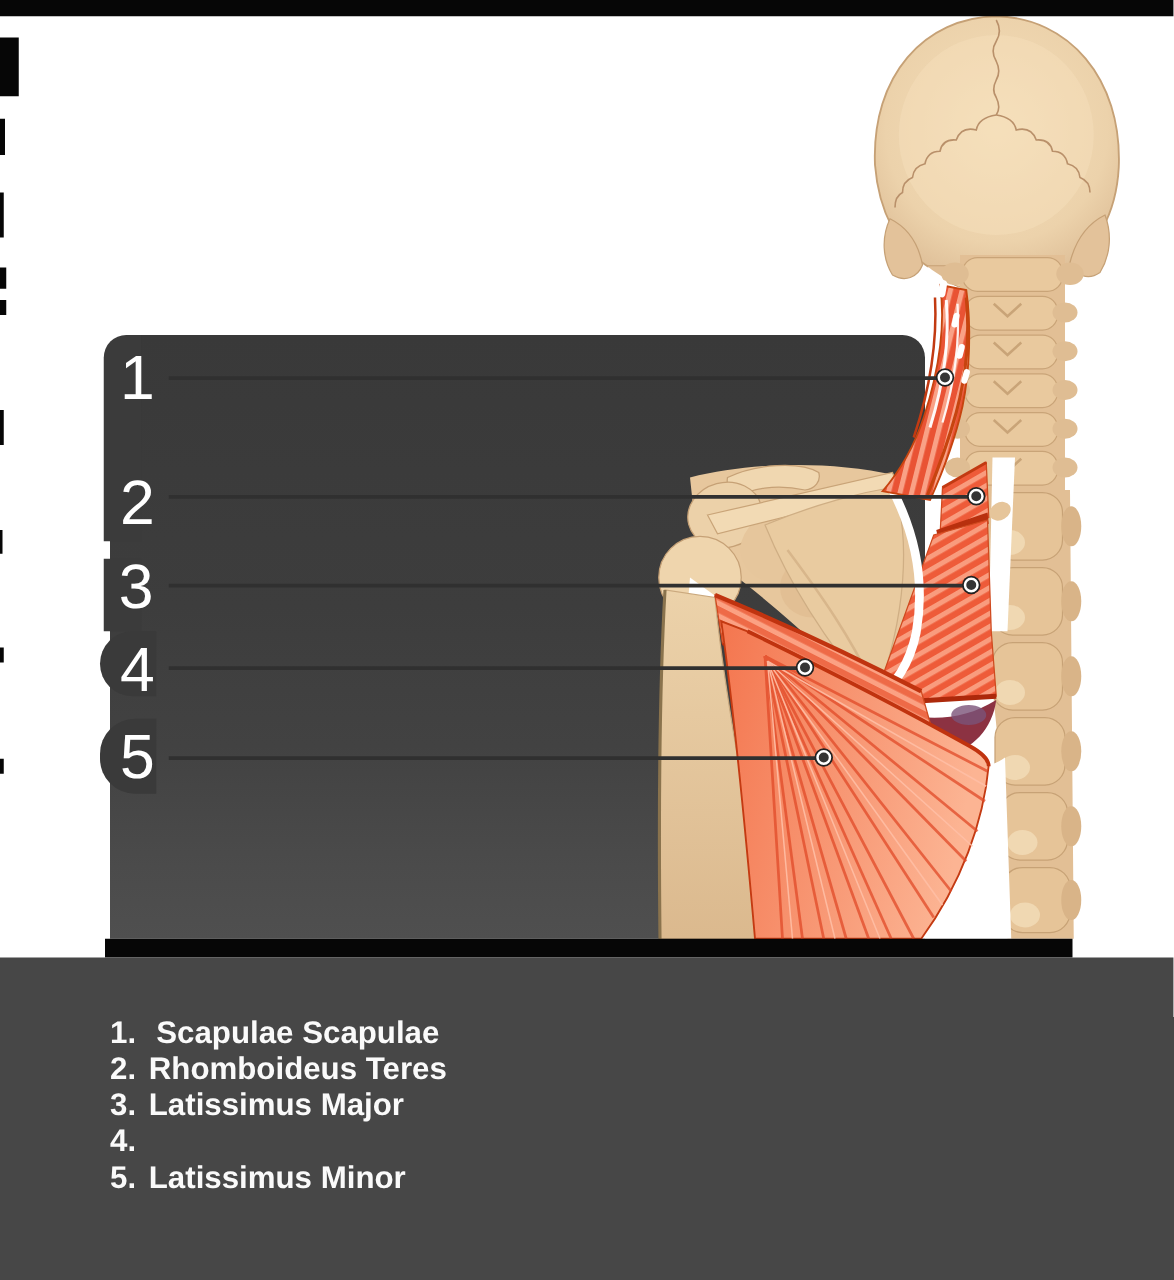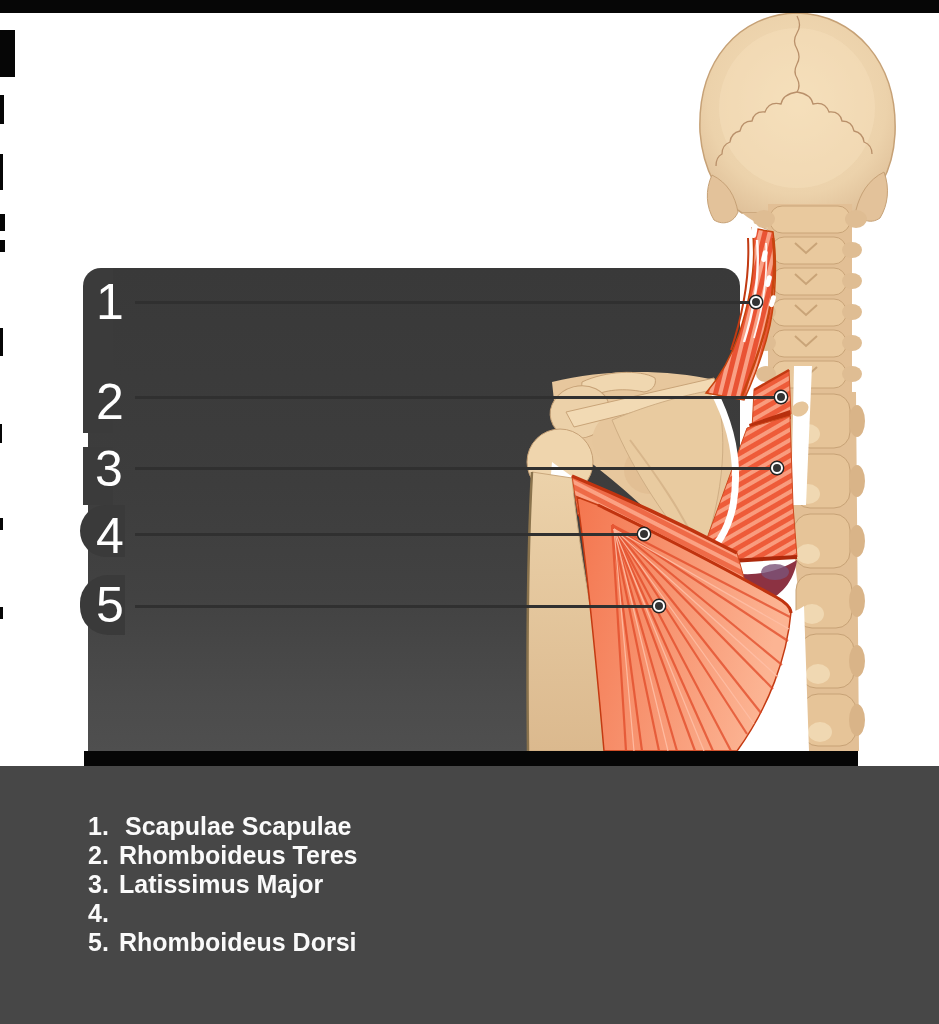--- a/index.html
+++ b/index.html
@@ -286,21 +286,21 @@
       </div>
       <div class="answer-row">
         <span class="answer-num">3.</span>
         <span class="answer-name">Latissimus Major</span>
       </div>
       <div class="answer-row">
         <span class="answer-num">4.</span>
       </div>
       <div class="answer-row">
         <span class="answer-num">5.</span>
-        <span class="answer-name">Rhomboideus Dorsi</span>
+        <span class="answer-name">Latissimus Minor</span>
       </div>
     </div>
   </div>
 
   <div class="abs" id="top-border"></div>
   <div class="abs edge-mark" style="top:30px;width:15px;height:47px;"></div>
   <div class="abs edge-mark" style="top:95px;width:4px;height:29px;"></div>
   <div class="abs edge-mark" style="top:154px;width:3px;height:36px;"></div>
   <div class="abs edge-mark" style="top:214px;width:5px;height:17px;"></div>
   <div class="abs edge-mark" style="top:240px;width:5px;height:12px;"></div>

